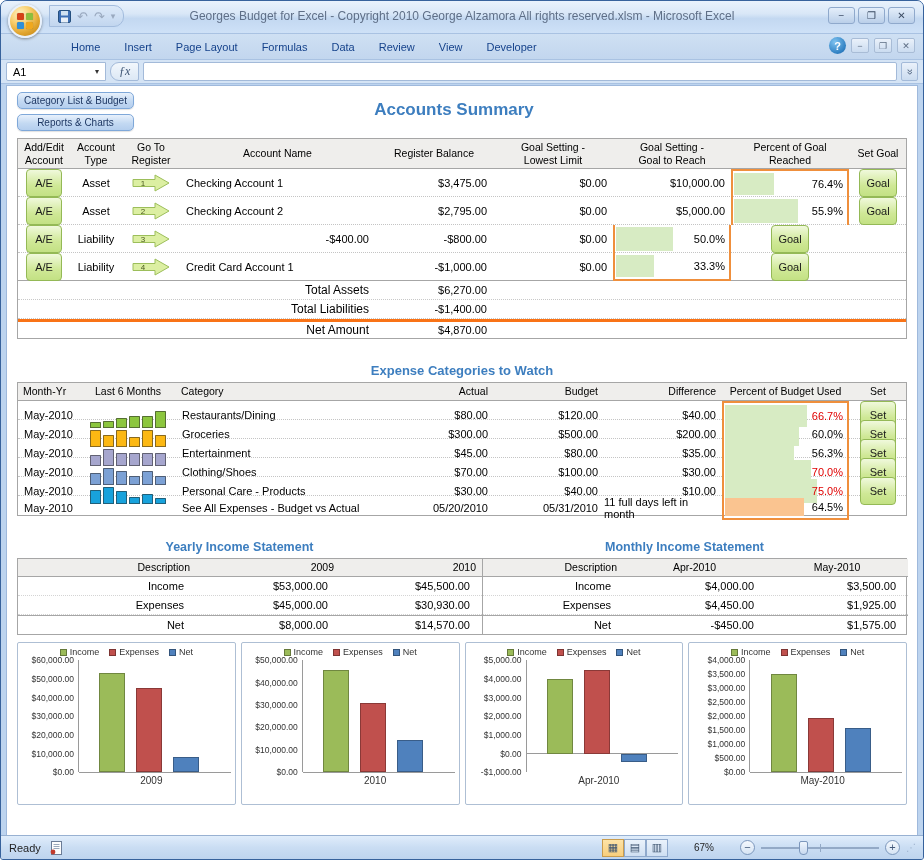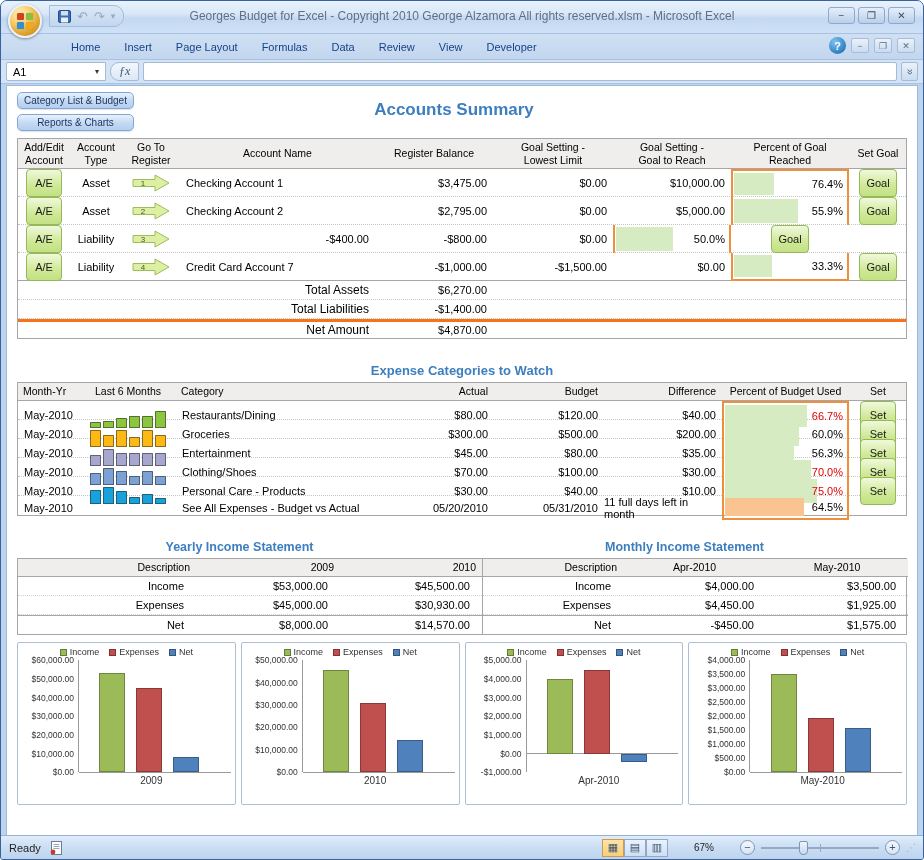--- a/index.html
+++ b/index.html
@@ -322,23 +322,22 @@
               <div class="cell center">
                 <button class="gbtn small">A/E</button>
               </div>
               <div class="cell center">Liability</div>
               <div class="cell center">
                 <svg width="38" height="18" viewBox="0 0 38 18">
                   <polygon points="1,5.5 23,5.5 23,1 37,9 23,17 23,12.5 1,12.5" fill="#DCEFA2" stroke="#9CBE5A"></polygon>
                   <text x="11" y="12" text-anchor="middle" font-size="8" fill="#4A5A20">4</text>
                 </svg>
               </div>
-              <div class="cell left">Credit Card Account 7</div>
+              <div class="cell left">Credit Card Account 1</div>
               <div class="cell right">-$1,000.00</div>
-              <div class="cell right">-$1,500.00</div>
               <div class="cell right">$0.00</div>
               <div class="cell pctcell pct-bottom">
                 <div class="pctbar" style="width: 33.3%;"></div>
                 <span class="pcttext">33.3%</span>
               </div>
               <div class="cell center">
                 <button class="gbtn">Goal</button>
               </div>
             </div>
           </div>

